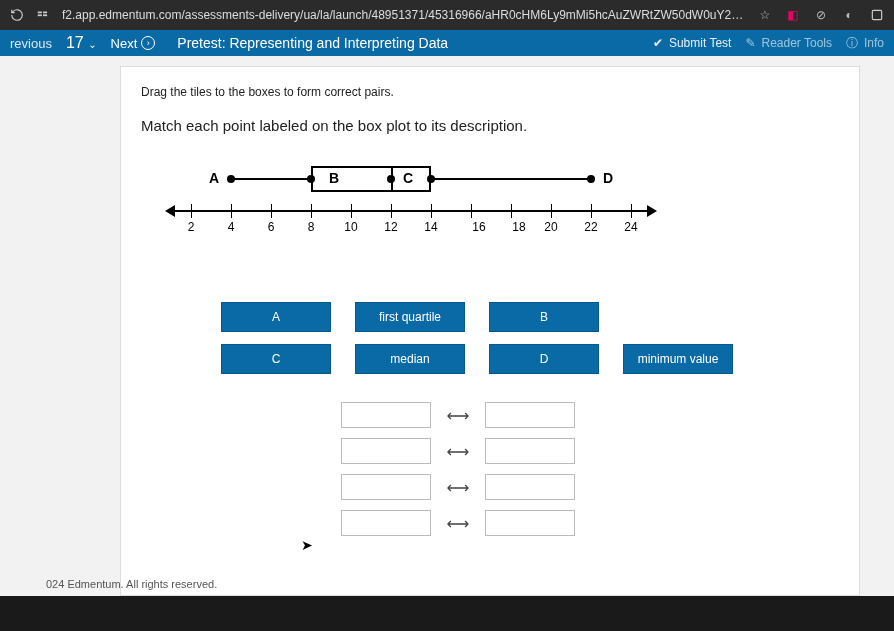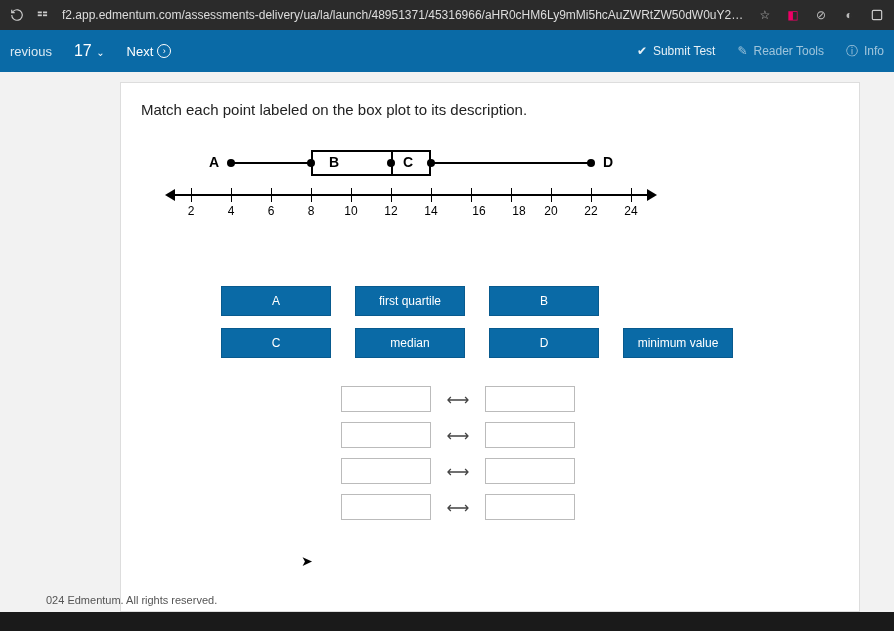--- a/index.html
+++ b/index.html
@@ -1,20 +1,20 @@
 <!DOCTYPE html>
 <html><head>
 <meta charset="utf-8">
 <style>
   * { margin:0; padding:0; box-sizing:border-box; }
   body { font-family: Arial, Helvetica, sans-serif; background:#1a1a1a; width:894px; height:631px; overflow:hidden; }
   .browser-chrome { background:#2b2b2b; height:30px; display:flex; align-items:center; padding:0 10px; color:#ccc; font-size:12px; gap:12px; }
   .chrome-icons { display:flex; gap:14px; margin-left:auto; align-items:center; }
   .ic { width:14px; height:14px; display:inline-flex; align-items:center; justify-content:center; color:#bbb; }
-  .app-bar { background:#0a6aa6; height:42px; display:flex; align-items:center; color:#fff; font-size:13px; padding:0 10px; gap:22px; }
+  .app-bar { background:#0a6aa6; height:26px; display:flex; align-items:center; color:#fff; font-size:13px; padding:0 10px; gap:14px; }
   .app-bar .prev { opacity:.85; }
   .app-bar .qnum { font-weight:normal; font-size:16px; }
   .app-bar .title { font-size:14px; }
   .app-bar .spacer { flex:1; }
   .app-bar .rt { font-size:12px; opacity:.9; display:flex; align-items:center; gap:6px; }
   .app-bar .rt.dim { opacity:.6; }
   .page { background:#f2f2f2; height:540px; padding:10px 10px 0 120px; position:relative; }
   .card { background:#fff; width:740px; height:530px; border:1px solid #ddd; padding:18px 20px; position:relative; }
   .instr { font-size:12px; color:#222; margin-bottom:18px; }
   .q { font-size:15px; color:#222; margin-bottom:28px; }
@@ -76,37 +76,39 @@
   </div>
 </div>
 
 <div class="app-bar">
   <span class="prev">revious</span>
   <span class="qnum"><span>17</span> <span style="font-size:10px;">⌄</span></span>
   <span style="display:flex;align-items:center;gap:4px;">
       <span>Next</span>
       <span style="border:1px solid #fff;border-radius:50%;width:14px;height:14px;display:inline-flex;align-items:center;justify-content:center;font-size:9px;">›</span>
     </span>
+  <span class="title" style="margin-left:8px;">Pretest: Representing and Interpreting Data</span>
   <span class="spacer"></span>
   <span class="rt">
       <span>✔</span>
       <span>Submit Test</span>
     </span>
   <span class="rt dim">
       <span>✎</span>
       <span>Reader Tools</span>
     </span>
   <span class="rt dim">
       <span>ⓘ</span>
       <span>Info</span>
     </span>
 </div>
 
 <div class="page">
   <div class="card">
+    <div class="instr">Drag the tiles to the boxes to form correct pairs.</div>
     <div class="q">Match each point labeled on the box plot to its description.</div>
 
     <div class="plot">
       <div class="axis"></div>
       <div class="arrow-l"></div>
       <div class="arrow-r"></div>
 
       <div class="tick" style="left:20px"></div>
         <div class="tlbl" style="left:20px">2</div>
       <div class="tick" style="left:60px"></div>

